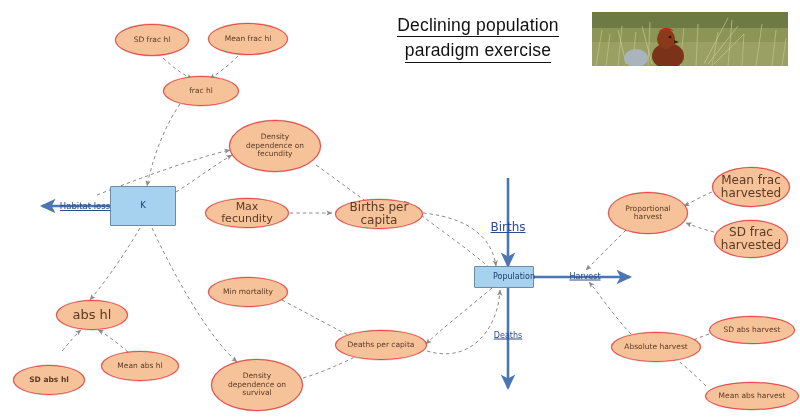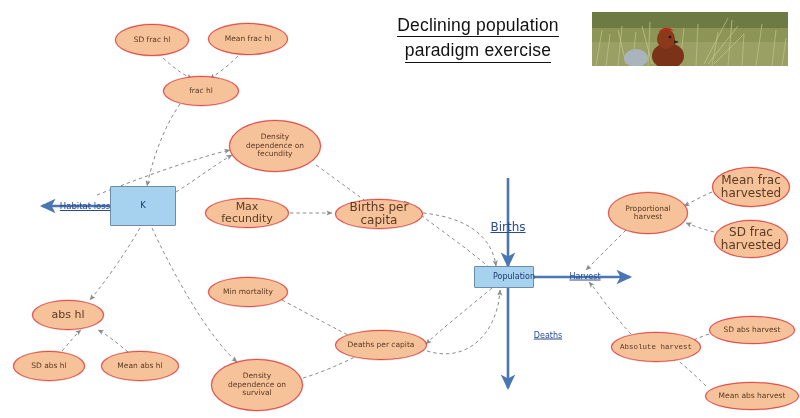--- a/index.html
+++ b/index.html
@@ -197,24 +197,24 @@
     </div>
     <div class="node ellipse" style="left: 247px; top: 213px; width: 84px; height: 30px; font-size: 11px;">
       <span>Max fecundity</span>
     </div>
     <div class="node ellipse" style="left: 379px; top: 214px; width: 88px; height: 30px; font-size: 12px;">
       <span>Births per capita</span>
     </div>
     <div class="node box" style="left: 143px; top: 206px; width: 66px; height: 40px; font-size: 8.5px;">
       <span>K</span>
     </div>
-    <div class="node ellipse" style="left: 68px; top: 315px; width: 72px; height: 30px; font-size: 11px;">
+    <div class="node ellipse" style="left: 92px; top: 315px; width: 72px; height: 30px; font-size: 13px;">
       <span>abs hl</span>
     </div>
-    <div class="node ellipse" style="left: 49px; top: 366px; width: 72px; height: 30px; font-size: 7.5px;">
+    <div class="node ellipse" style="left: 49px; top: 380px; width: 72px; height: 30px; font-size: 7.5px; font-weight: bold;">
       <span>SD abs hl</span>
     </div>
     <div class="node ellipse" style="left: 140px; top: 366px; width: 78px; height: 30px; font-size: 7.5px;">
       <span>Mean abs hl</span>
     </div>
     <div class="node ellipse" style="left: 248px; top: 292px; width: 80px; height: 30px; font-size: 7.5px;">
       <span>Min mortality</span>
     </div>
     <div class="node ellipse" style="left: 257px; top: 385px; width: 92px; height: 52px; font-size: 7.5px;">
       <span>Density
@@ -232,26 +232,26 @@
 harvest</span>
     </div>
     <div class="node ellipse" style="left: 751px; top: 187px; width: 78px; height: 40px; font-size: 12px;">
       <span>Mean frac
 harvested</span>
     </div>
     <div class="node ellipse" style="left: 751px; top: 239px; width: 74px; height: 38px; font-size: 12px;">
       <span>SD frac
 harvested</span>
     </div>
-    <div class="node ellipse" style="left: 656px; top: 347px; width: 90px; height: 30px; font-size: 7.5px; font-family: Liberation Mono, monospace;">
+    <div class="node ellipse" style="left: 656px; top: 347px; width: 90px; height: 30px; font-size: 7.5px;">
       <span>Absolute harvest</span>
     </div>
     <div class="node ellipse" style="left: 752px; top: 330px; width: 86px; height: 28px; font-size: 7.5px;">
       <span>SD abs harvest</span>
     </div>
     <div class="node ellipse" style="left: 752px; top: 396px; width: 94px; height: 28px; font-size: 7.5px; align-items: center;">
       <span>Mean abs harvest</span>
     </div>
     <div class="flow-label" style="left: 85px; top: 206px; font-size: 8.5px;">Habitat loss</div>
     <div class="flow-label" style="left: 508px; top: 227px; font-size: 12px;">Births</div>
-    <div class="flow-label" style="left: 508px; top: 335px; font-size: 8px; margin-left: 40px;">Deaths</div>
+    <div class="flow-label" style="left: 508px; top: 335px; font-size: 8px;">Deaths</div>
     <div class="flow-label" style="left: 585px; top: 276px; font-size: 8px;">Harvest</div>
   </div>
 
 </body></html>

